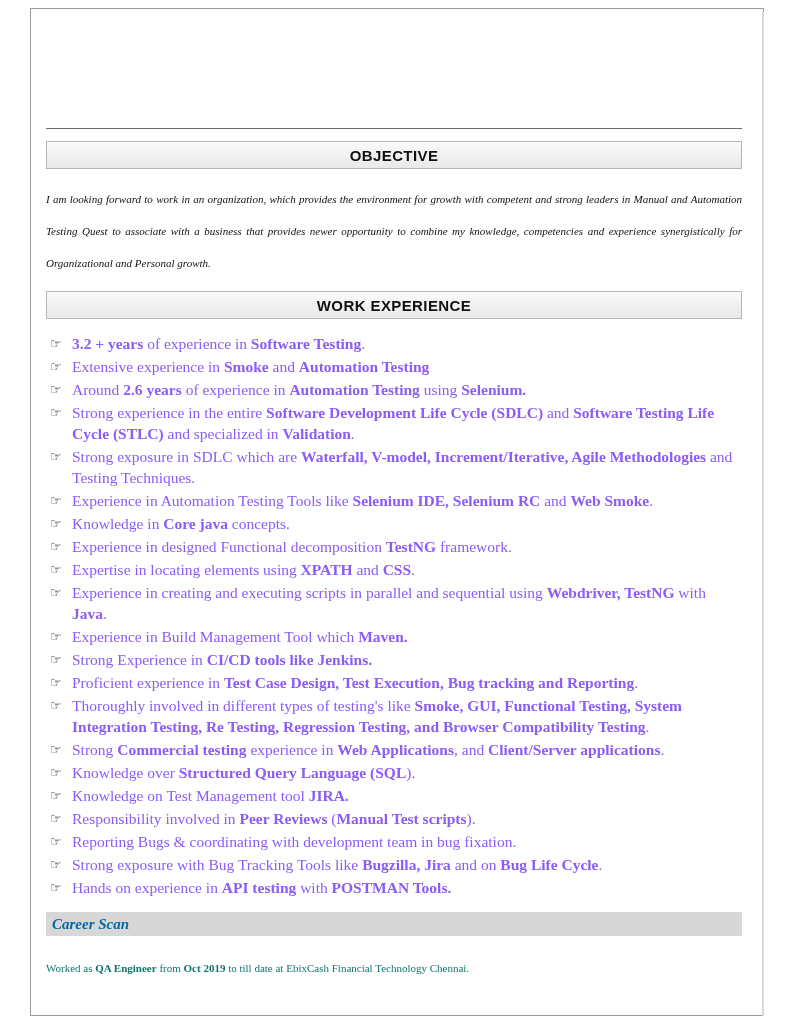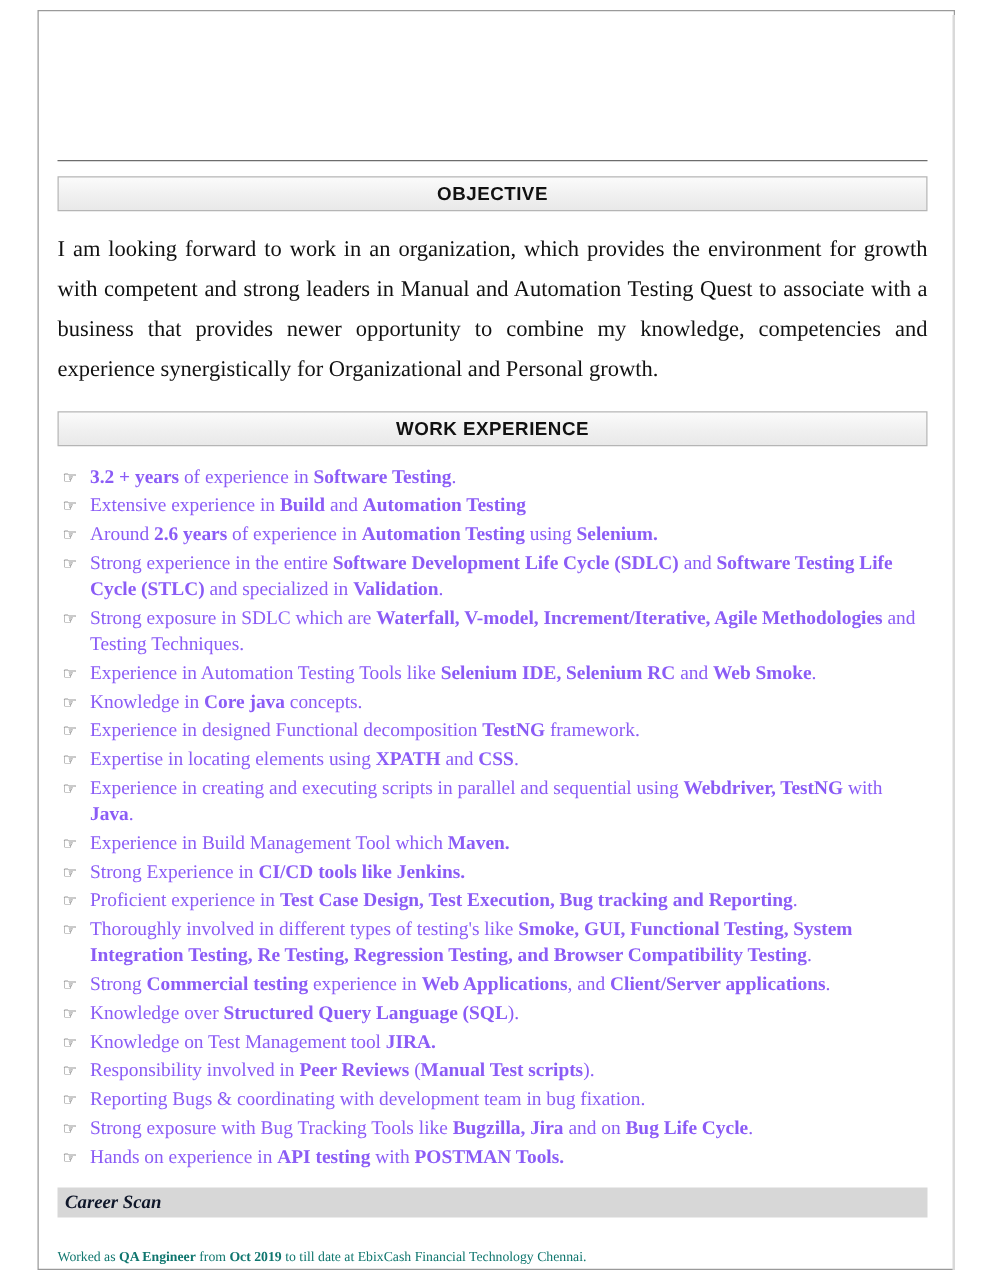--- a/index.html
+++ b/index.html
@@ -64,21 +64,22 @@
   .section-bar .title {
     font-family: "Liberation Sans", sans-serif;
     font-weight: bold;
     font-size: 15px;
     letter-spacing: 0.4px;
     color: #111;
   }
   .objective-text {
     margin-top: 14px;
     width: 696px;
-    font-size: 18px;
+    font-style: italic;
+    font-size: 11px;
     line-height: 32px;
     text-align: justify;
     color: #111;
   }
   .bullets {
     margin-top: 14px;
     width: 696px;
   }
   .bullet {
     display: flex;
@@ -111,21 +112,21 @@
     background: #d7d7d7;
     display: flex;
     align-items: center;
     box-sizing: border-box;
     padding-left: 6px;
   }
   .career-bar .ctitle {
     font-weight: bold;
     font-style: italic;
     font-size: 15px;
-    color: #0f172a;
+    color: #0369a1;
   }
   .career-line {
     margin-top: 21px;
     width: 696px;
     font-size: 11px;
     line-height: 22px;
     color: #0f766e;
   }
 </style>
 </head>
@@ -149,21 +150,21 @@
       <span class="title">WORK EXPERIENCE</span>
     </div>
 
     <div class="bullets">
         <div class="bullet">
           <span class="marker">☞</span>
           <span class="btext"><b>3.2 + years</b> of experience in <b>Software Testing</b>.</span>
         </div>
         <div class="bullet">
           <span class="marker">☞</span>
-          <span class="btext">Extensive experience in <b>Build</b> and <b>Automation Testing</b></span>
+          <span class="btext">Extensive experience in <b>Smoke</b> and <b>Automation Testing</b></span>
         </div>
         <div class="bullet">
           <span class="marker">☞</span>
           <span class="btext">Around <b>2.6 years</b> of experience in <b>Automation Testing</b> using <b>Selenium.</b></span>
         </div>
         <div class="bullet">
           <span class="marker">☞</span>
           <span class="btext">Strong experience in the entire <b>Software Development Life Cycle (SDLC)</b> and <b>Software Testing Life Cycle (STLC)</b> and specialized in <b>Validation</b>.</span>
         </div>
         <div class="bullet">

